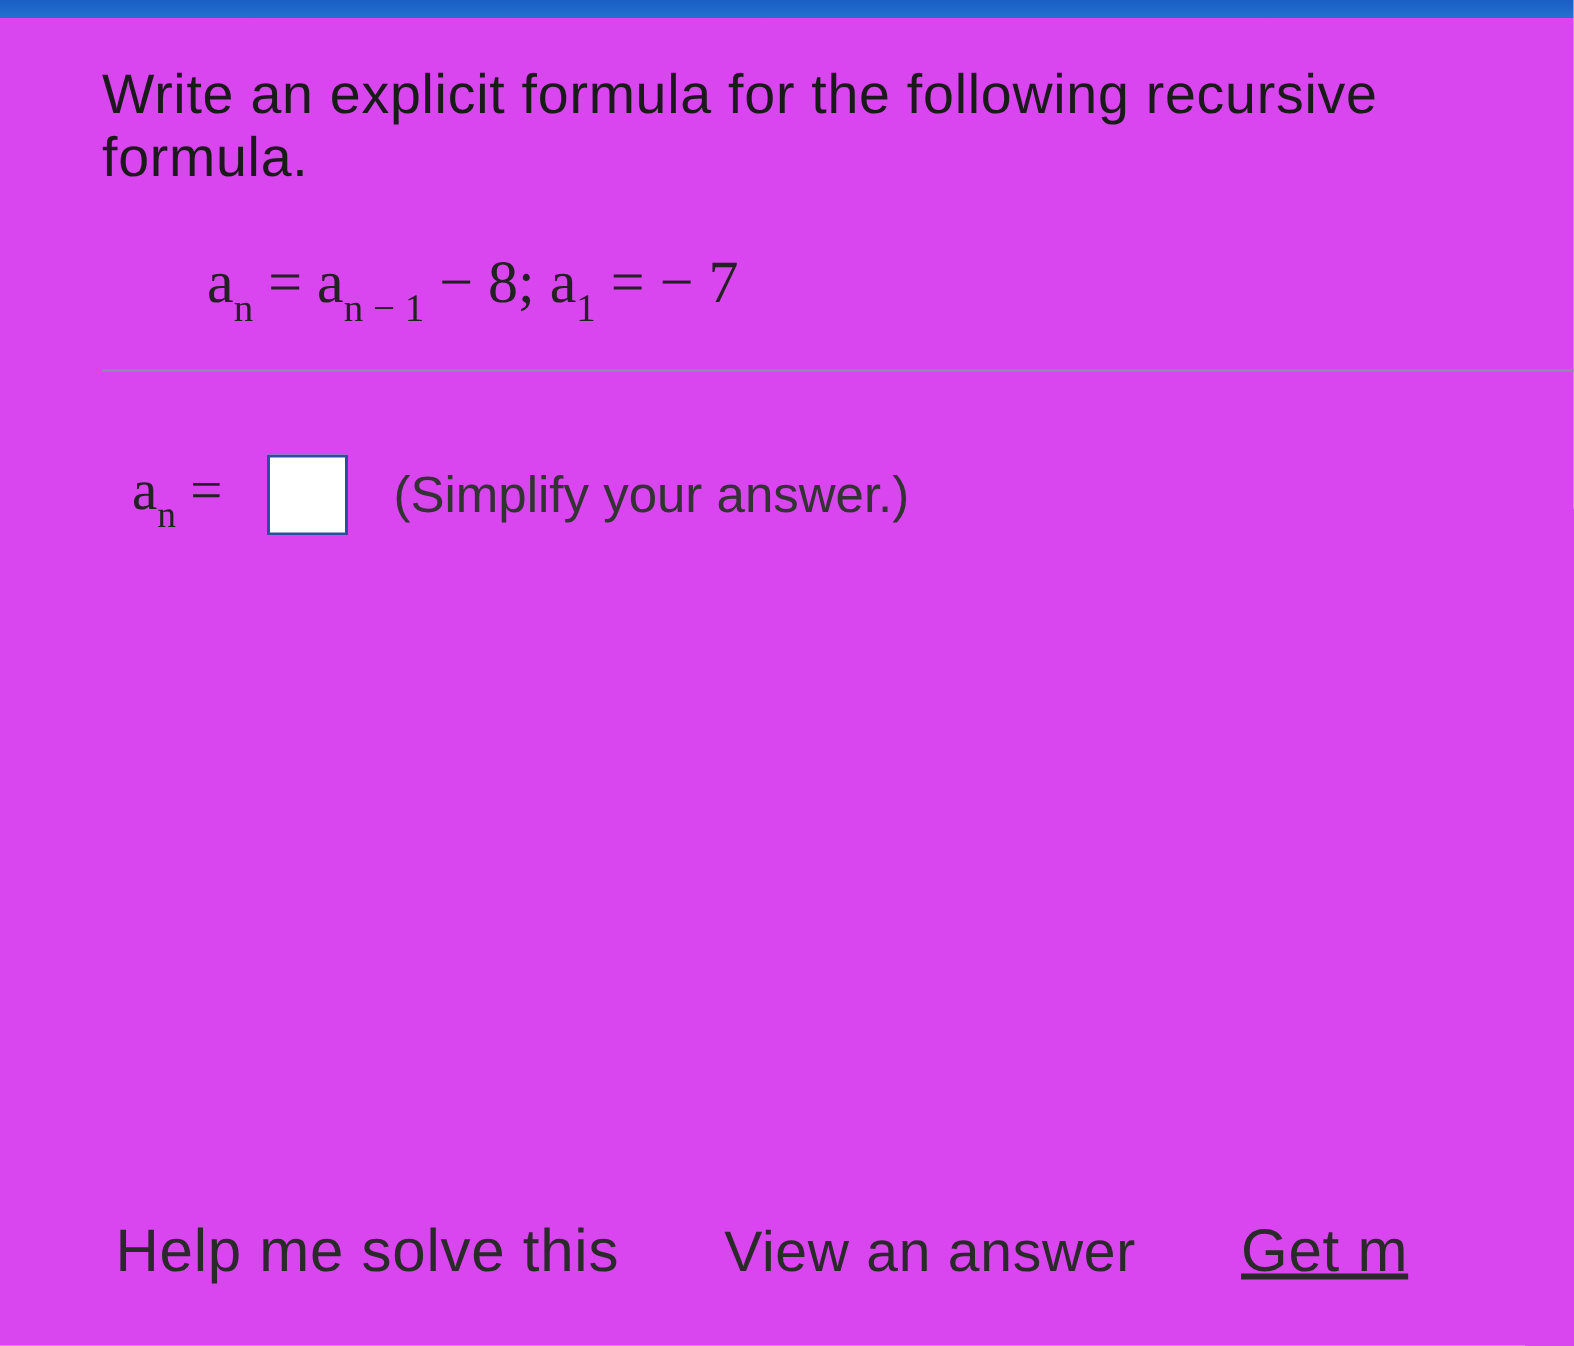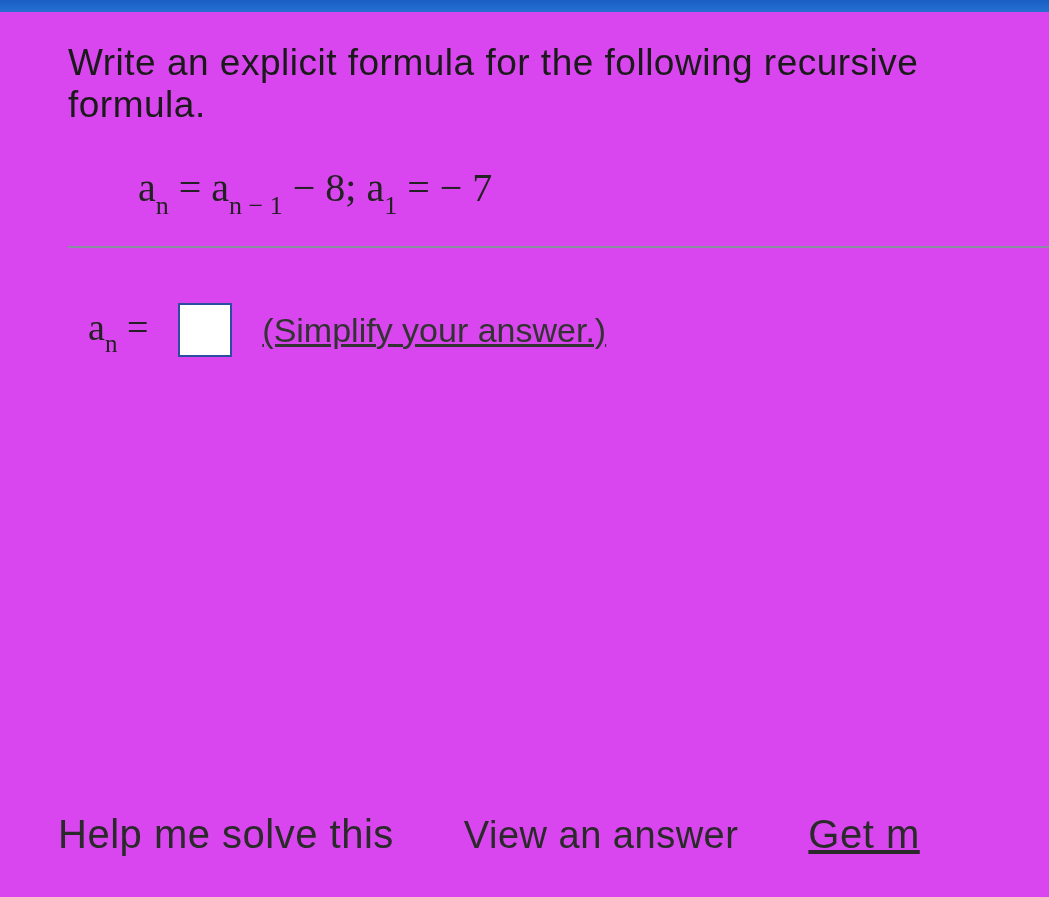--- a/index.html
+++ b/index.html
@@ -68,26 +68,25 @@
       width: 54px;
       height: 54px;
       border: 2px solid #2a4fa0;
       background: #fff;
       vertical-align: middle;
     }
     .simplify-hint {
       font-family: Arial, sans-serif;
       font-size: 34px;
       color: #333;
-      text-decoration: underline;
     }
     .bottom-links {
       position: absolute;
       bottom: 40px;
-      left: 58px;
+      left: 77px;
       display: flex;
       gap: 60px;
       align-items: baseline;
     }
     .help-link, .example-link, .get-link {
       font-size: 40px;
       color: #2a2a2a;
       font-weight: 500;
       cursor: pointer;
       letter-spacing: 0.5px;

